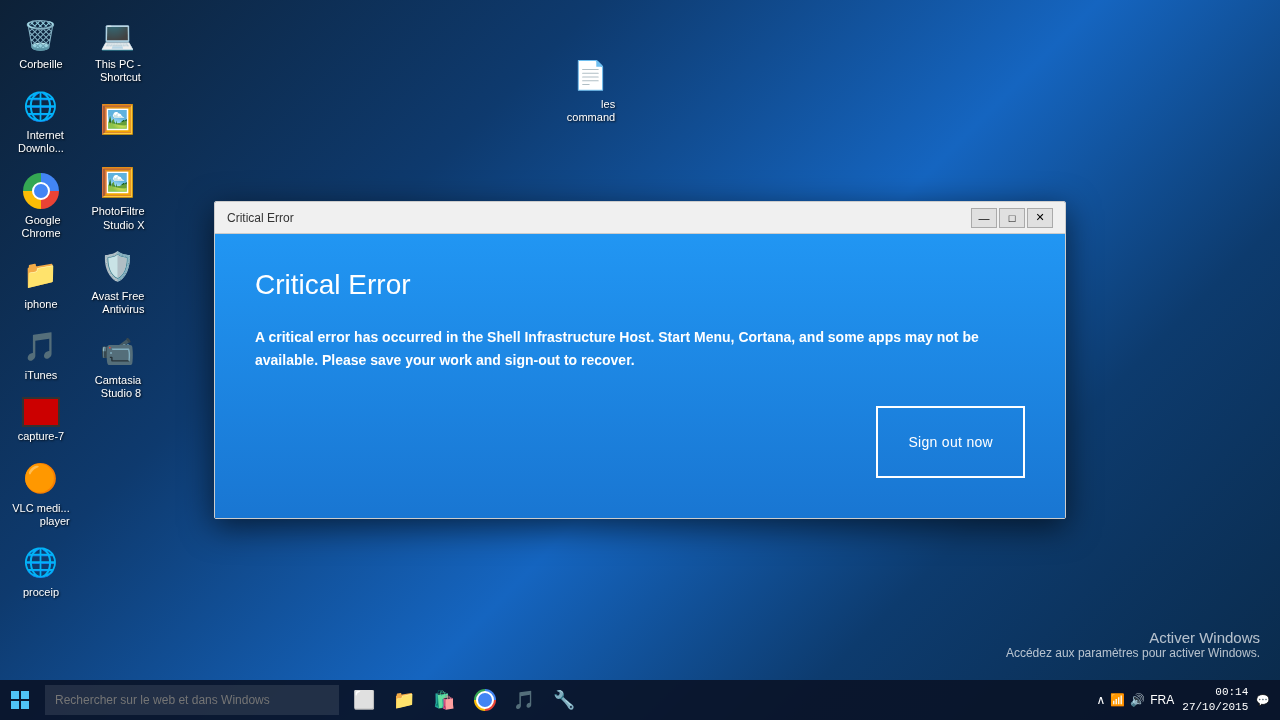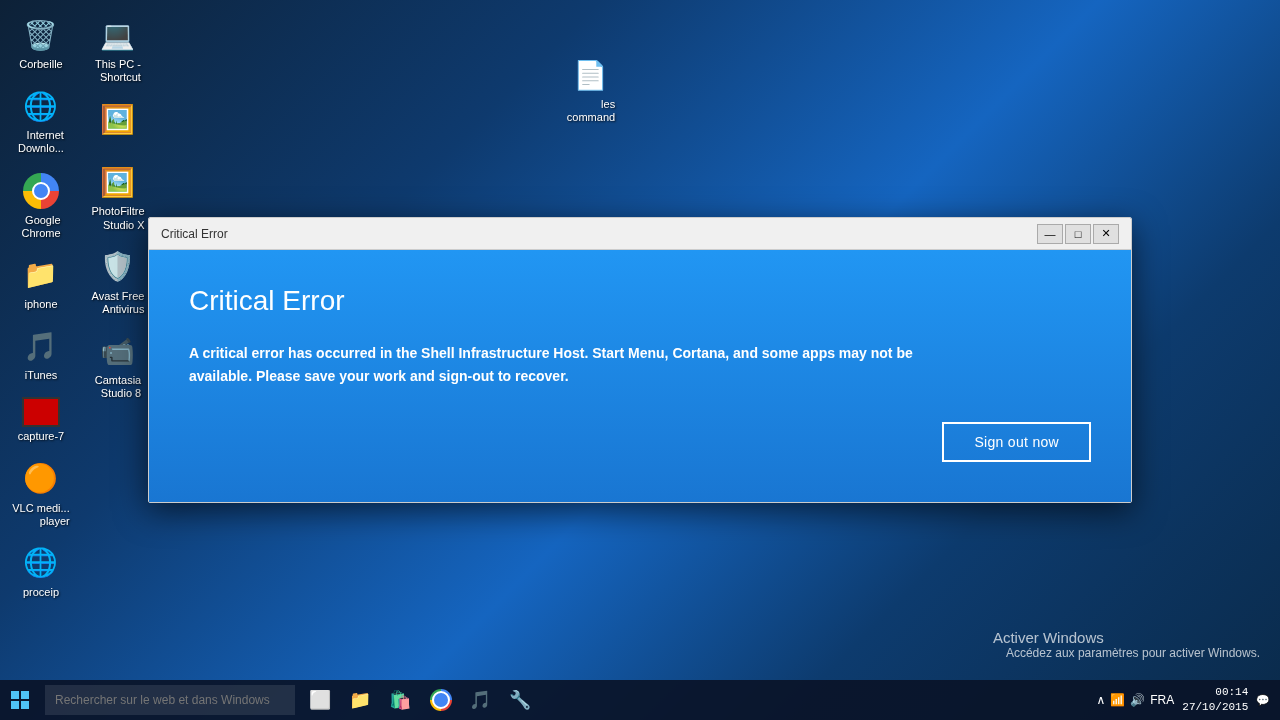--- a/index.html
+++ b/index.html
@@ -39,21 +39,21 @@
       display: flex;
       align-items: center;
       justify-content: center;
       color: white;
       font-size: 16px;
       cursor: pointer;
     }
 
     .taskbar-search {
       height: 30px;
-      width: 250px;
+      width: 294px;
       background: rgba(255,255,255,0.1);
       border: none;
       color: rgba(255,255,255,0.7);
       padding: 0 10px;
       font-size: 12px;
       outline: none;
       margin-left: 5px;
     }
 
     .taskbar-icons {
@@ -162,21 +162,21 @@
       top: 0; left: 0;
       width: 100%;
       height: calc(100% - 40px);
       display: flex;
       align-items: center;
       justify-content: center;
       z-index: 50;
     }
 
     .dialog {
-      width: 984px;
+      width: 852px;
       border: 1px solid #ccc;
       box-shadow: 0 8px 32px rgba(0,0,0,0.6);
       border-radius: 2px;
       overflow: hidden;
       position: relative;
       top: 20px;
     }
 
     .dialog-titlebar {
       background: #f0f0f0;
@@ -234,31 +234,32 @@
 
     .dialog-actions {
       display: flex;
       justify-content: flex-end;
     }
 
     .btn-signout {
       background: transparent;
       border: 2px solid white;
       color: white;
-      padding: 10px 30px;
+      padding: 26px 30px;
       font-size: 14px;
       cursor: pointer;
       letter-spacing: 0.3px;
     }
 
     
     .activate-watermark {
       position: absolute;
       bottom: 60px;
       right: 20px;
+      text-align: right;
       color: rgba(255,255,255,0.7);
     }
 
     .activate-watermark .main-text {
       font-size: 15px;
       display: block;
     }
 
     .activate-watermark .sub-text {
       font-size: 12px;

